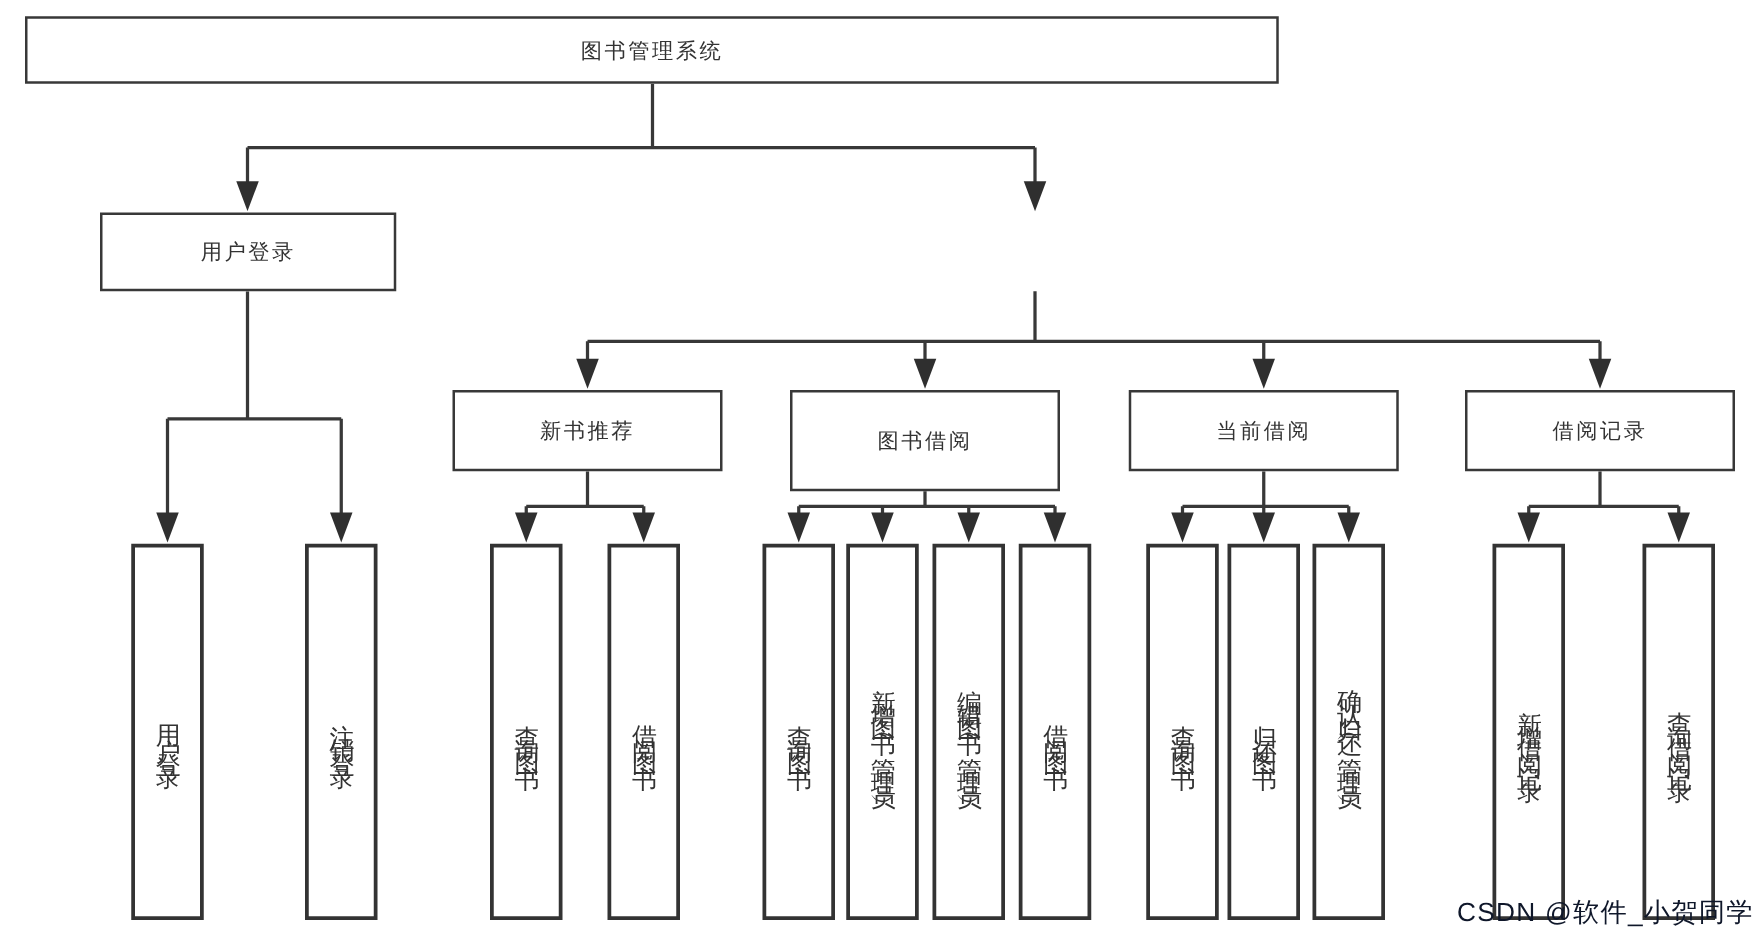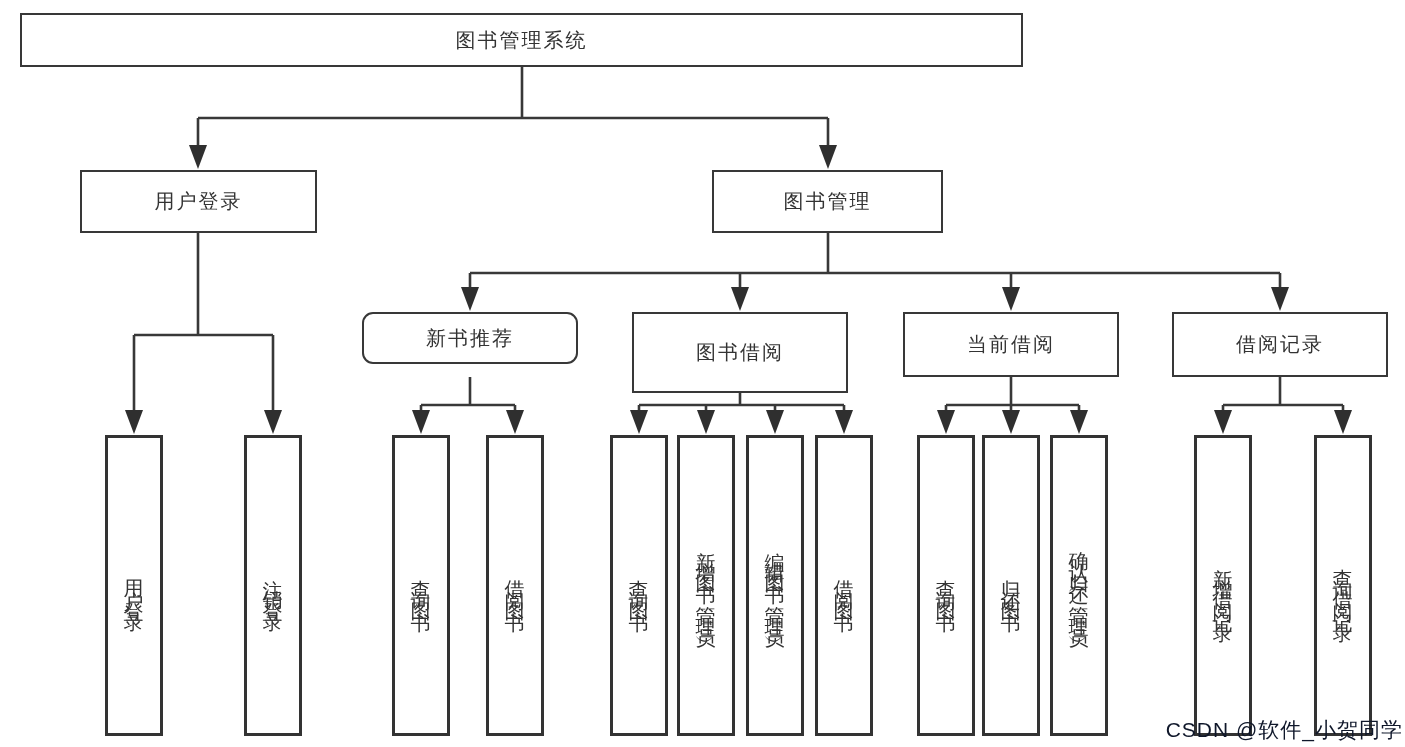--- a/index.html
+++ b/index.html
@@ -5,21 +5,21 @@
   html,body{margin:0;padding:0;background:#ffffff;}
   #canvas{
     position:relative;width:1405px;height:747px;background:#ffffff;
     font-family:"Liberation Sans","DejaVu Sans",sans-serif;overflow:hidden;
   }
   svg.wires{position:absolute;left:0;top:0;pointer-events:none;}
   .box{
     position:absolute;box-sizing:border-box;background:#ffffff;
     border:2.5px solid #383838;color:#333333;
     display:flex;align-items:center;justify-content:center;
-    font-size:20px;letter-spacing:2px;white-space:nowrap;
+    font-size:17px;letter-spacing:2px;white-space:nowrap;
   }
   .vbox{
     position:absolute;box-sizing:border-box;background:#ffffff;
     border:3px solid #333333;color:#333333;
     display:flex;align-items:center;justify-content:center;
     writing-mode:vertical-rl;font-size:20px;letter-spacing:11px;line-height:1;
   }
   .watermark{
     position:absolute;top:716px;right:2px;z-index:5;
     font-size:21px;color:#0f172a;letter-spacing:1px;white-space:nowrap;
@@ -70,25 +70,22 @@
     </g>
   </svg>
 
   <div class="box" style="left:20px;top:13px;width:1003px;height:54px;">
     <span>图书管理系统</span>
   </div>
 
   <div class="box" style="left:80px;top:170px;width:237px;height:63px;">
     <span>用户登录</span>
   </div>
-  <div class="box" style="left:712px;top:170px;width:231px;height:63px;">
-    <span>图书管理</span>
-  </div>
 
-  <div class="box" style="left:362px;top:312px;width:216px;height:52px;border-radius:11px;">
+  <div class="box" style="left:362px;top:312px;width:216px;height:65px;">
     <span>新书推荐</span>
   </div>
   <div class="box" style="left:632px;top:312px;width:216px;height:81px;">
     <span>图书借阅</span>
   </div>
   <div class="box" style="left:903px;top:312px;width:216px;height:65px;font-family:Liberation Serif, serif;">
     <span>当前借阅</span>
   </div>
   <div class="box" style="left:1172px;top:312px;width:216px;height:65px;">
     <span>借阅记录</span>

